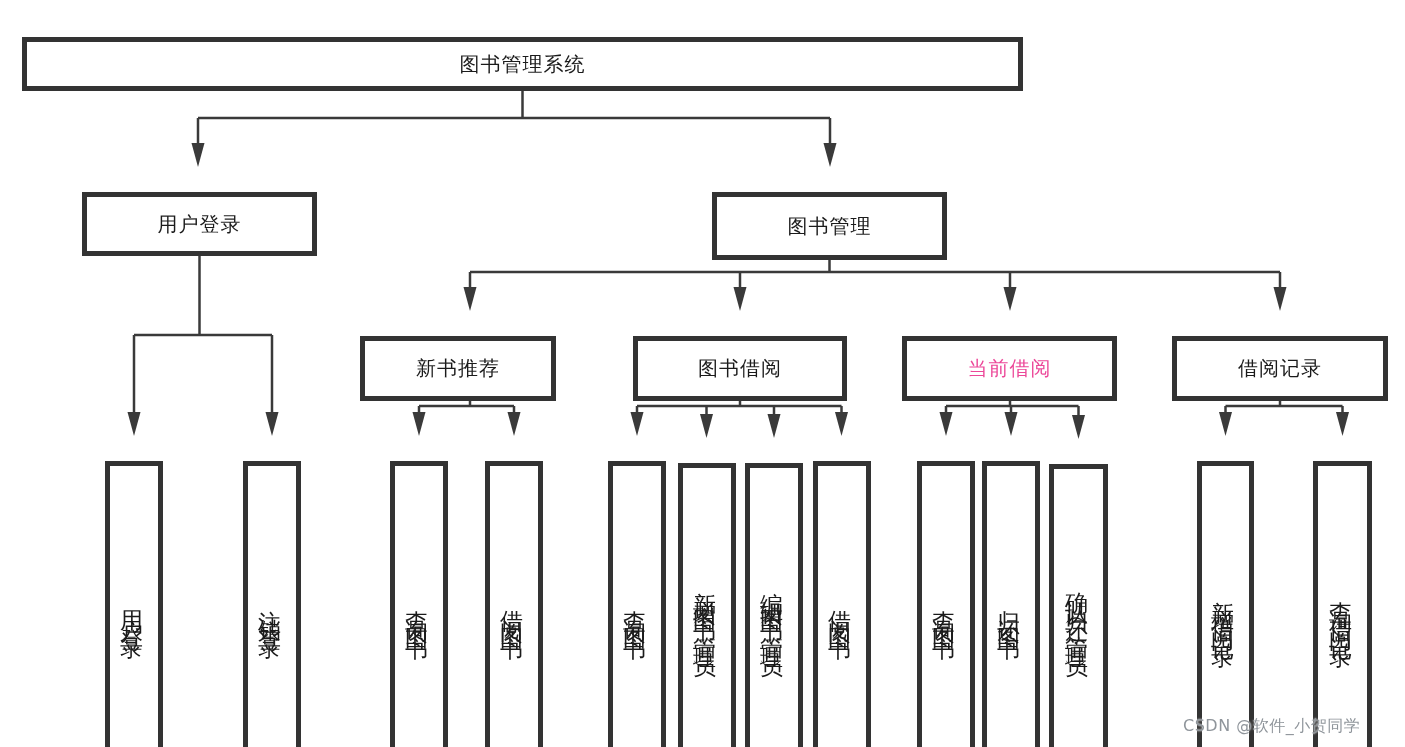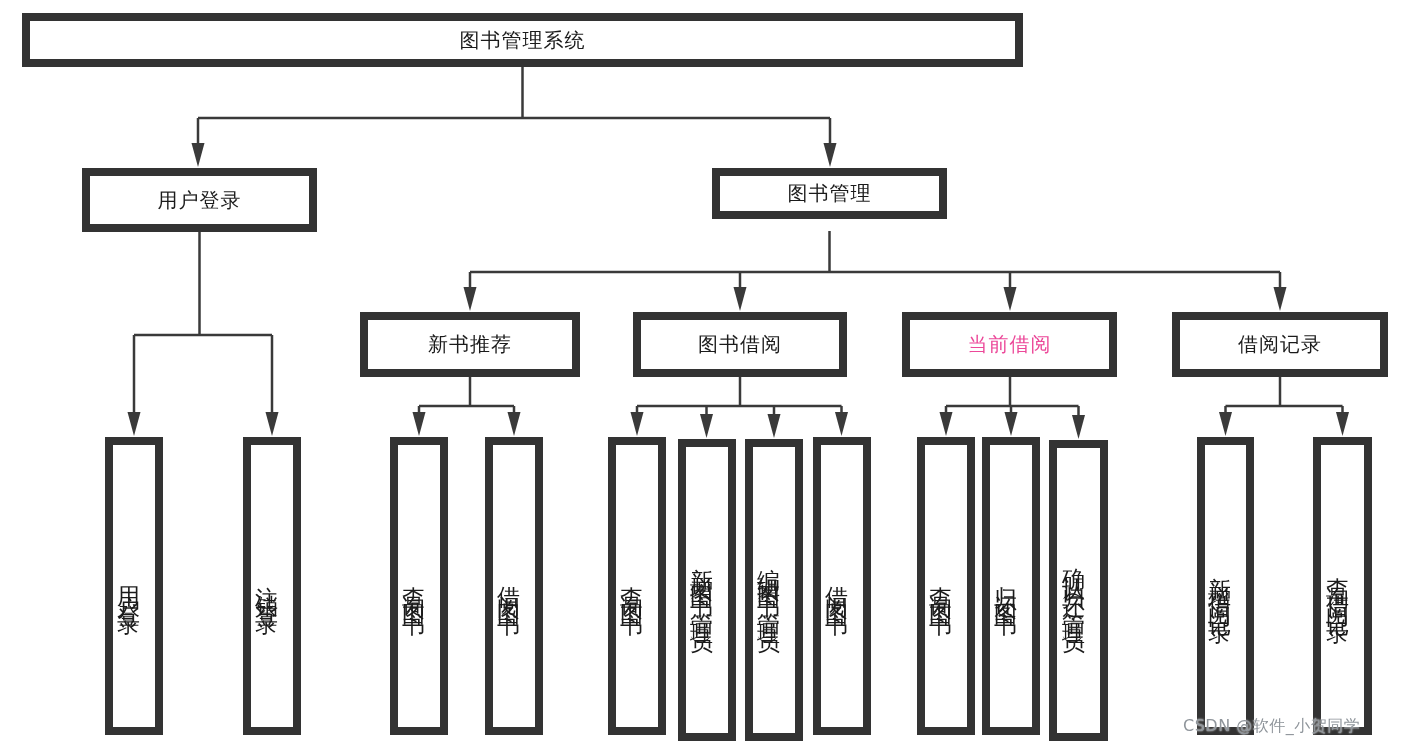--- a/index.html
+++ b/index.html
@@ -7,25 +7,26 @@
     position:relative;
     width:1405px;height:747px;
     background:#ffffff;
     font-family:"DejaVu Sans","Liberation Sans",sans-serif;
     overflow:hidden;
   }
   .wires{position:absolute;left:0;top:0;width:1405px;height:747px;}
   .node{
     position:absolute;
     box-sizing:border-box;
-    border:8px solid #000000;
+    border:5px solid #000000;
     background:#ffffff;
     color:#1b1b1b;
     display:flex;align-items:center;justify-content:center;
     z-index:2;
+    margin-top:24px;
   }
   .hnode{font-size:20px;letter-spacing:1px;white-space:nowrap;}
   .root{left:22px;top:13px;width:1001px;height:54px;}
   .vnode{
     writing-mode:vertical-rl;
     text-orientation:mixed;
     font-size:23px;
     letter-spacing:9px;
     line-height:52px;
     display:block;
@@ -112,26 +113,26 @@
       <polygon points="1072,415 1085,415 1078.5,439"></polygon>
 
       <polygon points="1219,412 1232,412 1225.5,436"></polygon>
       <polygon points="1336,412 1349,412 1342.5,436"></polygon>
     </g>
   </svg>
 
   <div class="node hnode root" style="border-color: rgb(51, 51, 51); color: rgb(27, 27, 27);">图书管理系统</div>
 
   <div class="node hnode" style="left: 82px; top: 168px; width: 235px; height: 64px; border-color: rgb(51, 51, 51); color: rgb(27, 27, 27);">用户登录</div>
-  <div class="node hnode" style="left: 712px; top: 168px; width: 235px; height: 51px; border-color: rgb(51, 51, 51); color: rgb(27, 27, 27);">图书管理</div>
+  <div class="node hnode" style="left: 712px; top: 168px; width: 235px; height: 68px; border-color: rgb(51, 51, 51); color: rgb(27, 27, 27);">图书管理</div>
 
   <div class="node vnode" style="left: 105px; top: 437px; width: 58px; height: 298px; border-color: rgb(51, 51, 51); color: rgb(27, 27, 27);">用户登录</div>
   <div class="node vnode" style="left: 243px; top: 437px; width: 58px; height: 298px; border-color: rgb(51, 51, 51); color: rgb(27, 27, 27);">注销登录</div>
 
-  <div class="node hnode" style="left: 360px; top: 312px; width: 220px; height: 65px; border-color: rgb(51, 51, 51); color: rgb(27, 27, 27);">新书推荐</div>
+  <div class="node hnode" style="left: 360px; top: 312px; width: 196px; height: 65px; border-color: rgb(51, 51, 51); color: rgb(27, 27, 27);">新书推荐</div>
   <div class="node hnode" style="left: 633px; top: 312px; width: 214px; height: 65px; border-color: rgb(51, 51, 51); color: rgb(27, 27, 27);">图书借阅</div>
   <div class="node hnode" style="left: 902px; top: 312px; width: 215px; height: 65px; border-color: rgb(51, 51, 51); color: #ec4899;">当前借阅</div>
   <div class="node hnode" style="left: 1172px; top: 312px; width: 216px; height: 65px; border-color: rgb(51, 51, 51); color: rgb(27, 27, 27);">借阅记录</div>
 
   <div class="node vnode" style="left: 390px; top: 437px; width: 58px; height: 298px; border-color: rgb(51, 51, 51); color: rgb(27, 27, 27);">查询图书</div>
   <div class="node vnode" style="left: 485px; top: 437px; width: 58px; height: 298px; border-color: rgb(51, 51, 51); color: rgb(27, 27, 27);">借阅图书</div>
 
   <div class="node vnode" style="left: 608px; top: 437px; width: 58px; height: 298px; border-color: rgb(51, 51, 51); color: rgb(27, 27, 27);">查询图书</div>
   <div class="node vnode" style="left: 678px; top: 439px; width: 58px; height: 302px; border-color: rgb(51, 51, 51); color: rgb(27, 27, 27);">新增图书（管理员）</div>
   <div class="node vnode" style="left: 745px; top: 439px; width: 58px; height: 302px; border-color: rgb(51, 51, 51); color: rgb(27, 27, 27);">编辑图书（管理员）</div>

